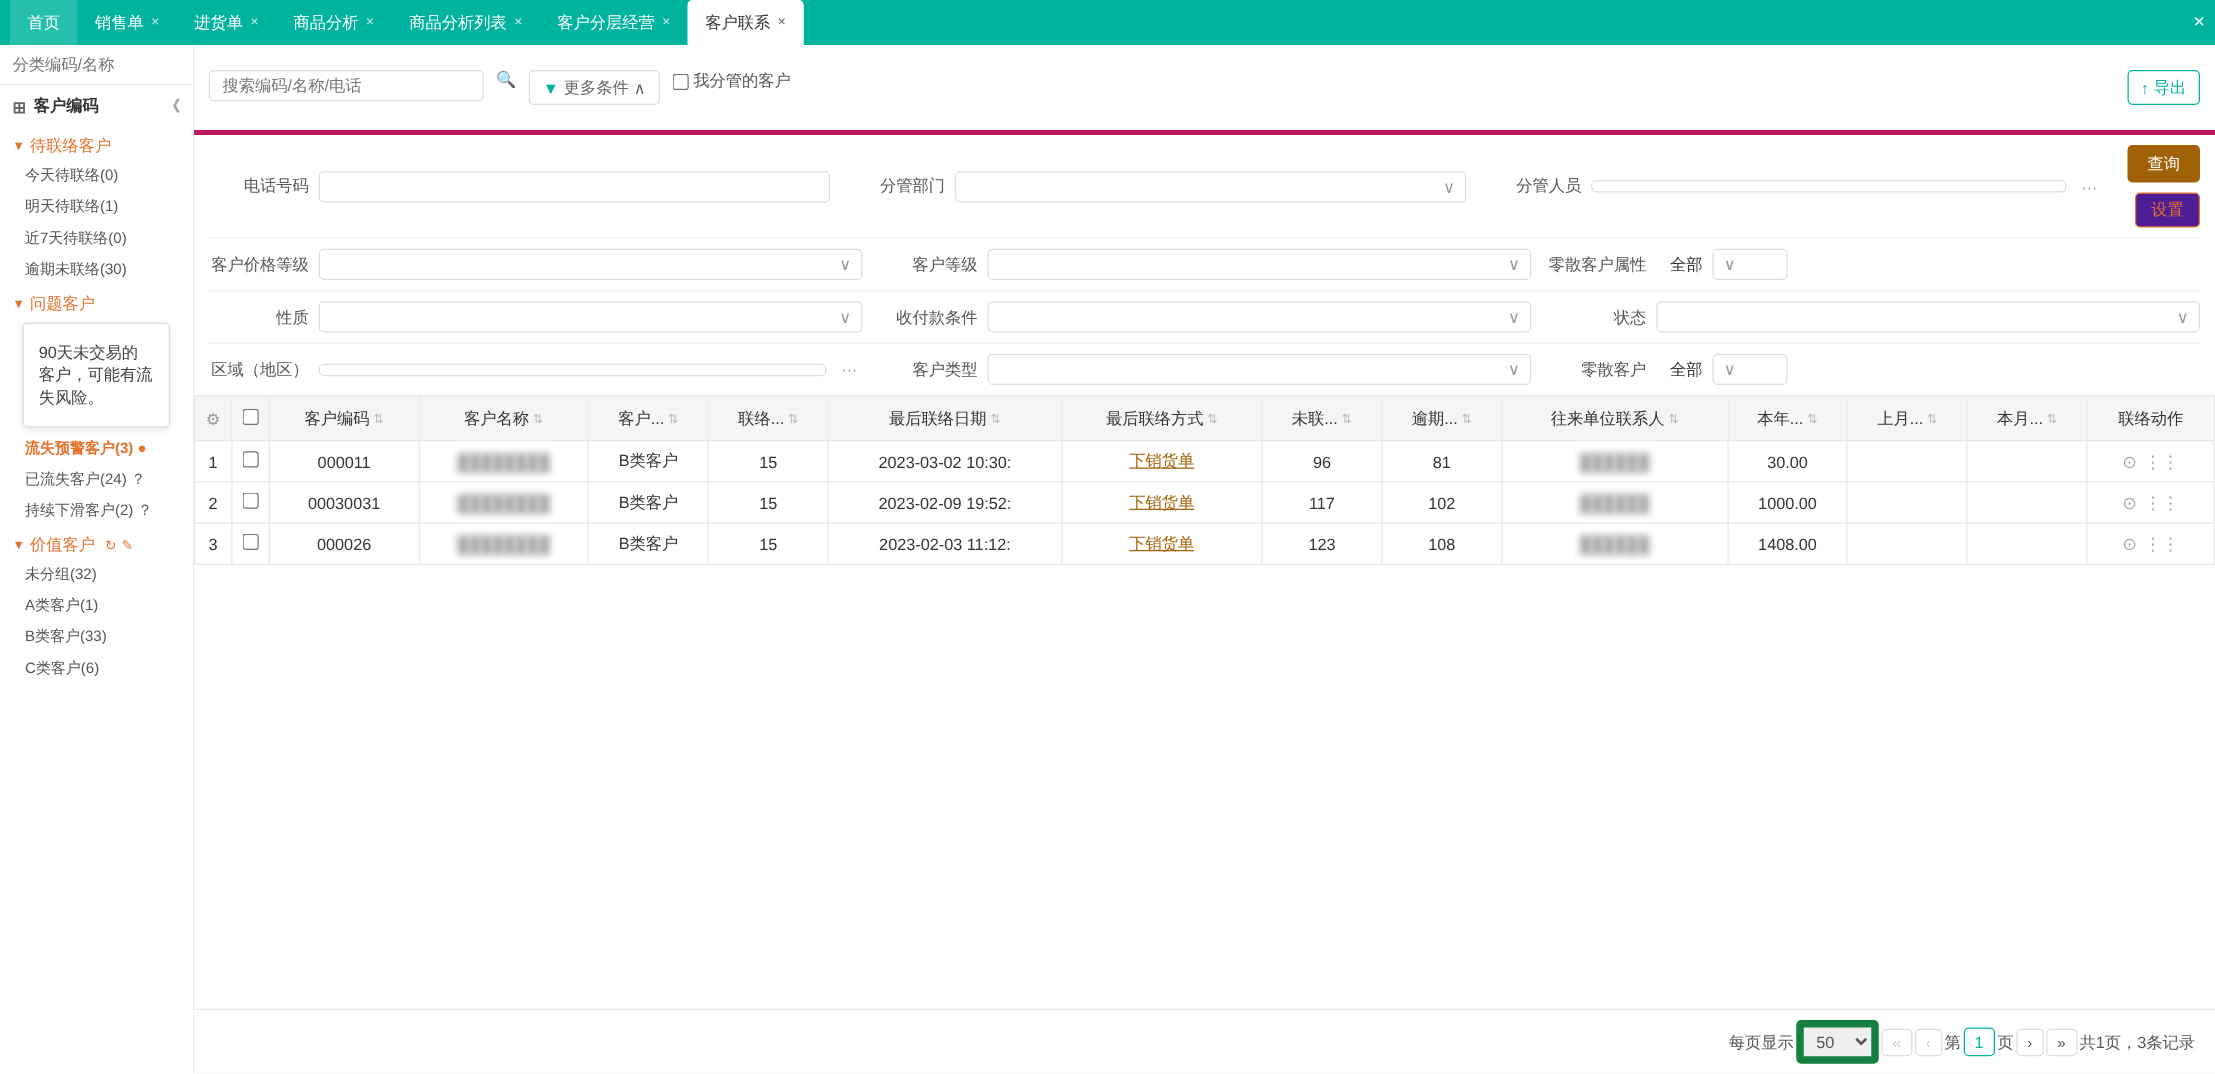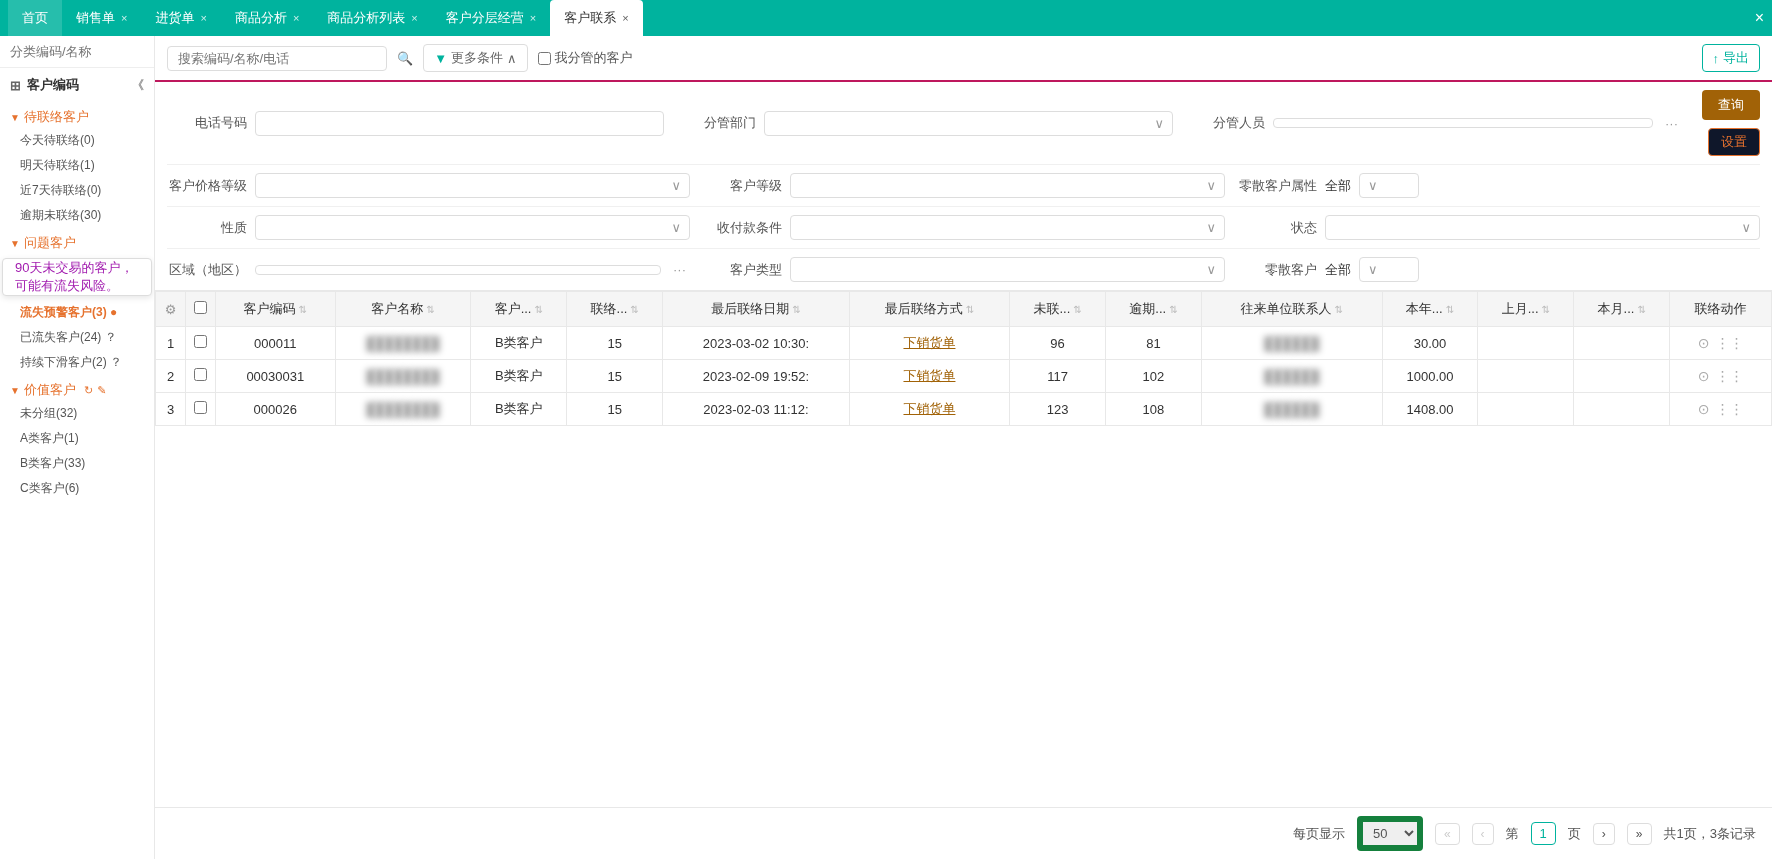--- a/index.html
+++ b/index.html
@@ -22,64 +22,64 @@
     .sidebar-search input { border: none; outline: none; font-size: 13px; flex: 1; color: #999; }
     .sidebar-all { display: flex; align-items: center; gap: 6px; font-weight: bold; font-size: 14px; color: #333; padding: 8px 10px; cursor: pointer; }
     .sidebar-all .grid-icon { color: #666; }
     .collapse-icon { margin-left: auto; color: #999; font-size: 12px; }
 
     .sidebar-group-label { color: #e6722e; font-size: 12px; padding: 6px 10px 2px; display: flex; align-items: center; gap: 4px; }
     .sidebar-group-label .arrow { font-size: 10px; }
     .sidebar-item { padding: 4px 10px 4px 20px; color: #555; cursor: pointer; font-size: 12px; }
     .sidebar-item.active { color: #e6722e; font-weight: bold; }
 
-    .tooltip-box { background: #fff; border: 1px solid #ddd; border-radius: 4px; padding: 0 12px; margin: 4px 2px; font-size: 12px; color: #a21caf; box-shadow: 0 2px 6px rgba(0,0,0,0.1); }
+    .tooltip-box { background: #fff; border: 1px solid #ddd; border-radius: 4px; padding: 14px 12px; margin: 4px 18px; font-size: 12px; color: #404040; box-shadow: 0 2px 6px rgba(0,0,0,0.1); }
 
     
     .content { flex: 1; display: flex; flex-direction: column; overflow: hidden; }
 
     
-    .filter-bar { background: #fff; border-bottom: 2px solid #be185d; padding: 8px 12px; display: flex; align-items: center; gap: 10px; }
+    .filter-bar { background: #fff; border-bottom: 4px solid #be185d; padding: 20px 12px; display: flex; align-items: flex-start; gap: 10px; }
     .filter-search { border: 1px solid #ddd; border-radius: 4px; padding: 4px 10px; width: 220px; outline: none; color: #999; }
     .filter-btn { display: flex; align-items: center; gap: 4px; color: #666; cursor: pointer; border: 1px solid #ddd; border-radius: 4px; padding: 4px 10px; background: #fff; }
     .filter-btn .icon { color: #00b39e; }
     .my-customers { display: flex; align-items: center; gap: 4px; color: #555; cursor: pointer; }
     .export-btn { margin-left: auto; display: flex; align-items: center; gap: 4px; color: #00b39e; cursor: pointer; border: 1px solid #00b39e; border-radius: 4px; padding: 4px 10px; }
 
     
     .adv-filter { background: #fff; border-bottom: 1px solid #e8e8e8; padding: 0 12px; position: relative; }
     .adv-filter-row { display: flex; align-items: center; padding: 8px 0; border-bottom: 1px solid #f0f0f0; gap: 12px; }
     .adv-filter-row:last-child { border-bottom: none; }
     .filter-field { display: flex; align-items: center; flex: 1; gap: 8px; min-width: 0; }
     .filter-label { color: #555; white-space: nowrap; min-width: 80px; text-align: right; font-family: Liberation Serif, serif; }
     .filter-input { flex: 1; border: 1px solid #ddd; border-radius: 4px; padding: 4px 8px; outline: none; color: #333; min-width: 0; }
     .filter-select { flex: 1; border: 1px solid #ddd; border-radius: 4px; padding: 4px 8px; outline: none; color: #333; min-width: 0; display: flex; align-items: center; justify-content: space-between; cursor: pointer; }
     .filter-select .arrow { color: #999; }
     .filter-dots { color: #999; cursor: pointer; padding: 0 4px; }
 
     .query-btn { background: #a16207; color: #fff; border: none; border-radius: 4px; padding: 6px 16px; cursor: pointer; font-size: 13px; }
-    .settings-btn { background: #0f172a; color: #e6722e; border: 1px solid #e6722e; border-radius: 4px; padding: 4px 12px; cursor: pointer; font-size: 13px; margin-top: 4px; }
+    .settings-btn { background: #4c1d95; color: #e6722e; border: 1px solid #e6722e; border-radius: 4px; padding: 4px 12px; cursor: pointer; font-size: 13px; margin-top: 4px; }
     .adv-buttons { display: flex; flex-direction: column; align-items: flex-end; gap: 4px; padding-left: 8px; }
 
     .zero-attr-label { color: #555; white-space: nowrap; }
-    .zero-attr-value { color: #333; }
+    .zero-attr-value { color: #333; margin-left: 11px; }
 
     
     .table-area { flex: 1; overflow: auto; background: #fff; }
     table { width: 100%; border-collapse: collapse; }
     th { background: #f5f5f5; border: 1px solid #e8e8e8; padding: 8px 6px; color: #333; font-weight: 500; white-space: nowrap; text-align: center; position: sticky; top: 0; z-index: 1; }
     td { border: 1px solid #e8e8e8; padding: 7px 6px; color: #333; white-space: nowrap; text-align: center; }
     .th-sort { display: flex; align-items: center; justify-content: center; gap: 3px; }
     .sort-icon { color: #bbb; font-size: 10px; }
     .link-text { color: #a16207; text-decoration: underline; cursor: pointer; }
     .action-icons { display: flex; align-items: center; justify-content: center; gap: 6px; }
     .action-icon { color: #aaa; cursor: pointer; font-size: 14px; }
 
     
-    .pagination { background: #fff; border-top: 1px solid #e8e8e8; padding: 8px 16px; display: flex; align-items: center; justify-content: flex-end; gap: 12px; color: #555; }
+    .pagination { background: #fff; border-top: 1px solid #e8e8e8; padding: 8px 16px; display: flex; align-items: center; justify-content: flex-end; gap: 2px; color: #555; }
     .page-btn { border: 1px solid #ddd; background: #fff; color: #555; padding: 3px 8px; border-radius: 4px; cursor: pointer; font-size: 12px; }
     .page-btn.disabled { color: #ccc; cursor: default; }
     .page-num { border: 1px solid #00b39e; color: #00b39e; padding: 3px 8px; border-radius: 4px; }
     .page-size-select { border: 6px solid #15803d; border-radius: 4px; padding: 3px 6px; color: #555; }
 
     
     ::-webkit-scrollbar { width: 6px; height: 6px; }
     ::-webkit-scrollbar-track { background: #f1f1f1; }
     ::-webkit-scrollbar-thumb { background: #ccc; border-radius: 3px; }
 

